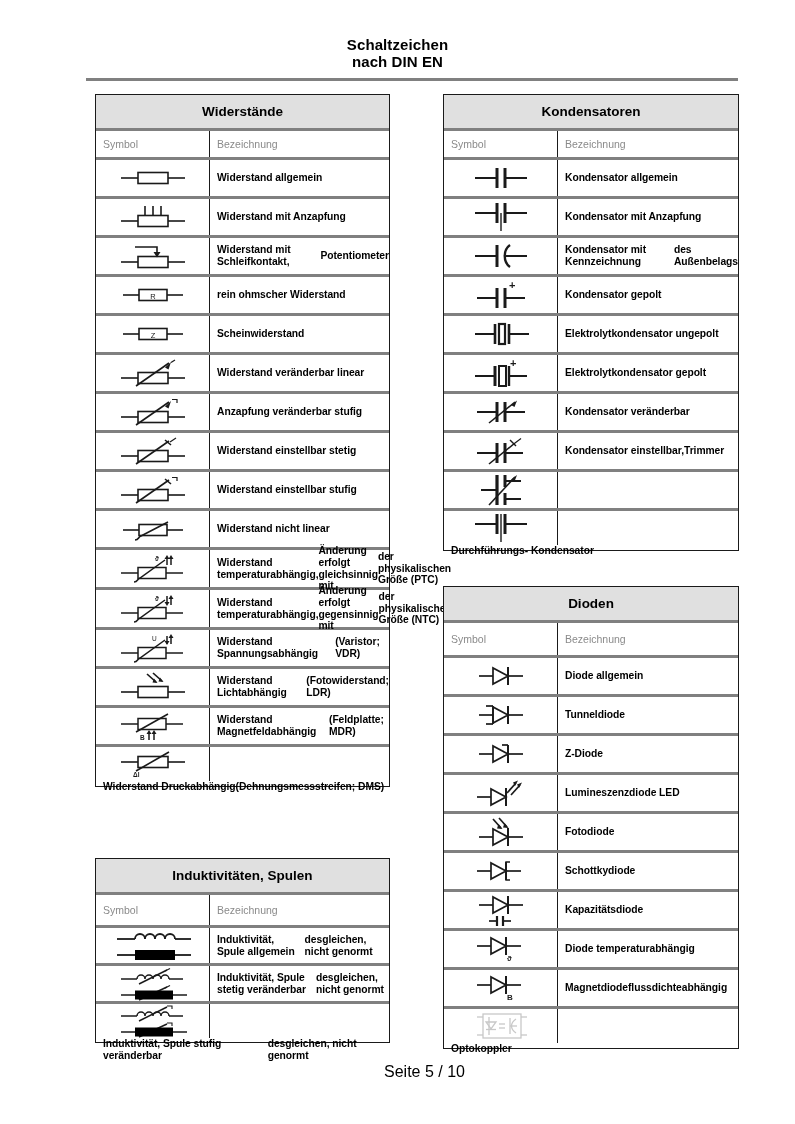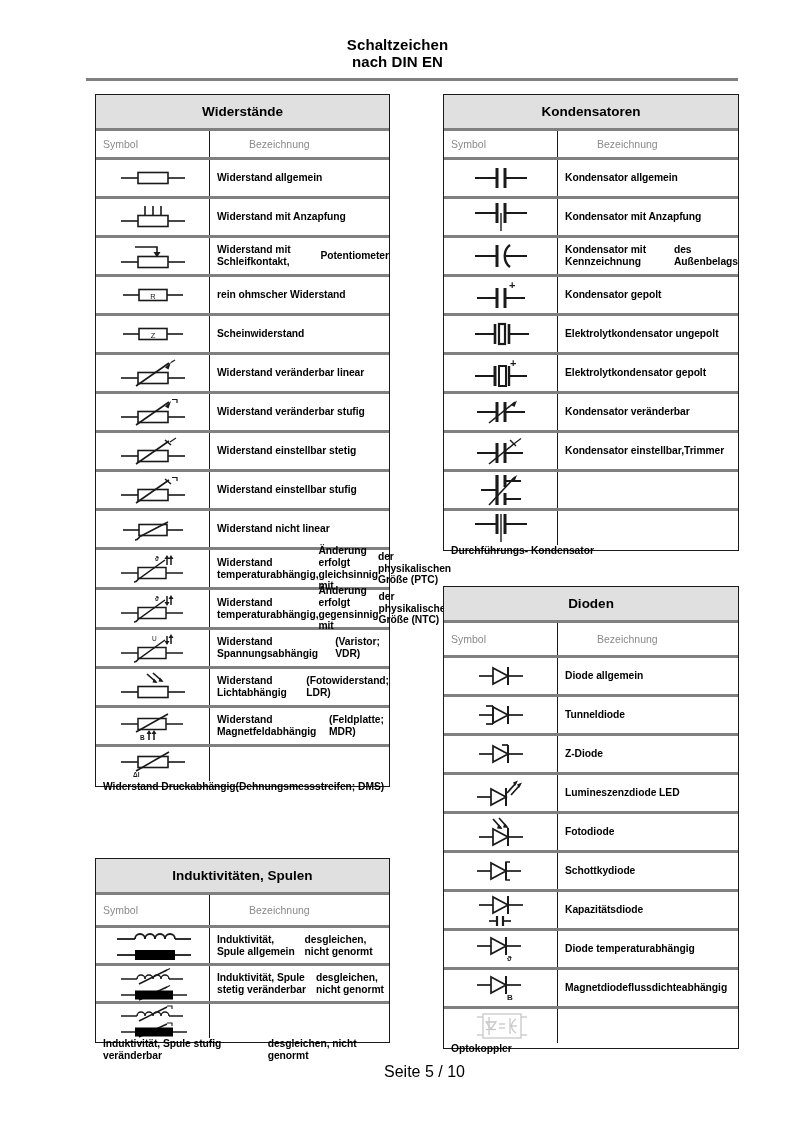--- a/index.html
+++ b/index.html
@@ -51,21 +51,20 @@
     display: flex;
     align-items: center;
     justify-content: center;
   }
   .tbl-head {
     display: flex;
     border-bottom: 3px solid #808080;
     box-sizing: border-box;
     color: #8a8a8a;
     font-size: 10.5px;
-    gap: 32px;
   }
   .tbl-head .c1, .row .c1 {
     box-sizing: border-box;
     border-right: 1px solid #1a1a1a;
     display: flex;
     align-items: center;
     justify-content: center;
     flex: 0 0 auto;
   }
   .tbl-head .c1 { justify-content: flex-start; padding-left: 7px; }
@@ -252,21 +251,21 @@
           <line x1="31" y1="30" x2="64" y2="7"></line>
         </g>
             <polygon points="60,11.5 66,6 63.5,13.5" fill="#1a1a1a"></polygon>
         <g stroke="#1a1a1a" stroke-width="1.2" fill="none">
               <polyline points="67,4.5 72,4.5 72,8"></polyline>
             </g>
           </svg>
       </span>
     </div>
     <div class="c2">
-        <span>Widerstand veränderbar stufig</span>
+        <span>Anzapfung veränderbar stufig</span>
       </div>
   </div>
 
   <div class="row" style="height:39px">
     <div class="c1">
       <span class="sym">
         <svg width="96" height="34" viewBox="0 0 96 34">
             <g stroke="#1a1a1a" stroke-width="1.6" fill="none">
           <line x1="16" y1="22" x2="33" y2="22"></line>
               <rect x="33" y="16.5" width="30" height="11"></rect>

